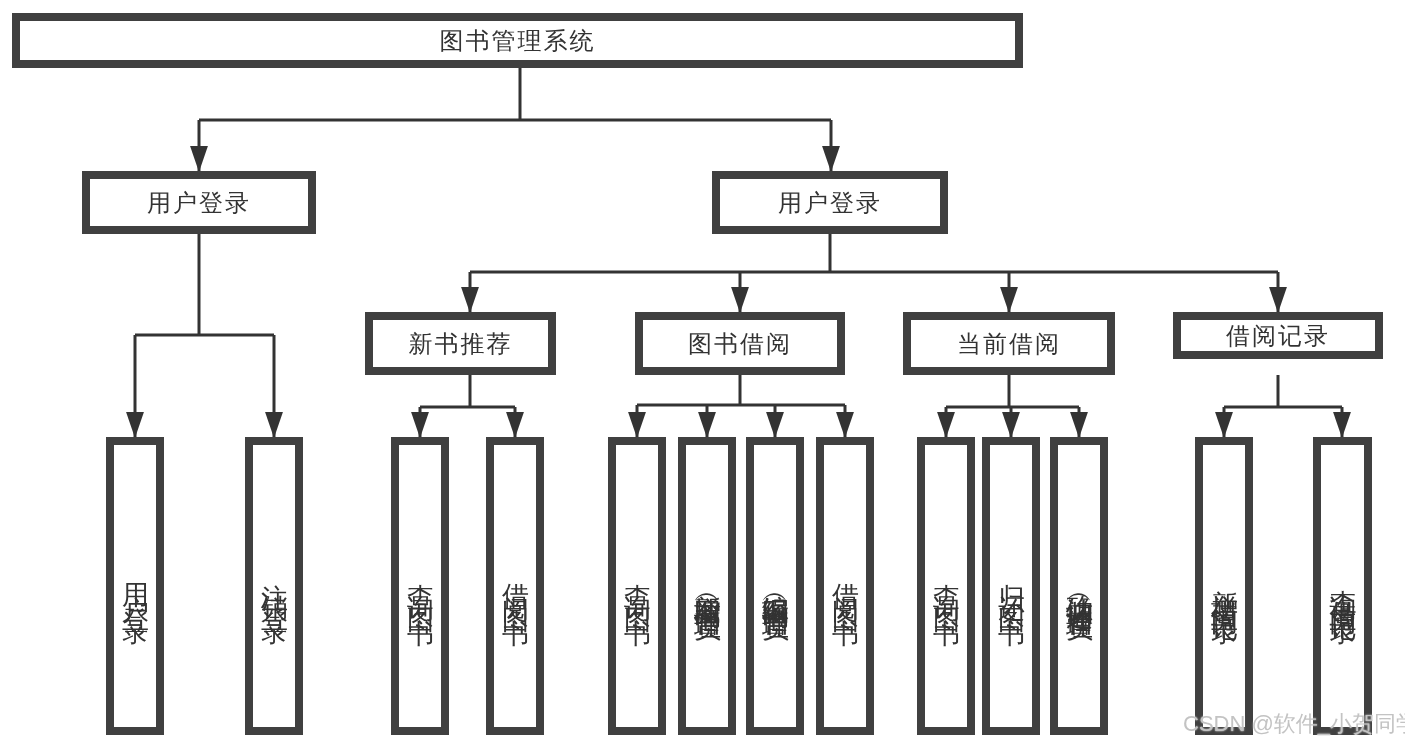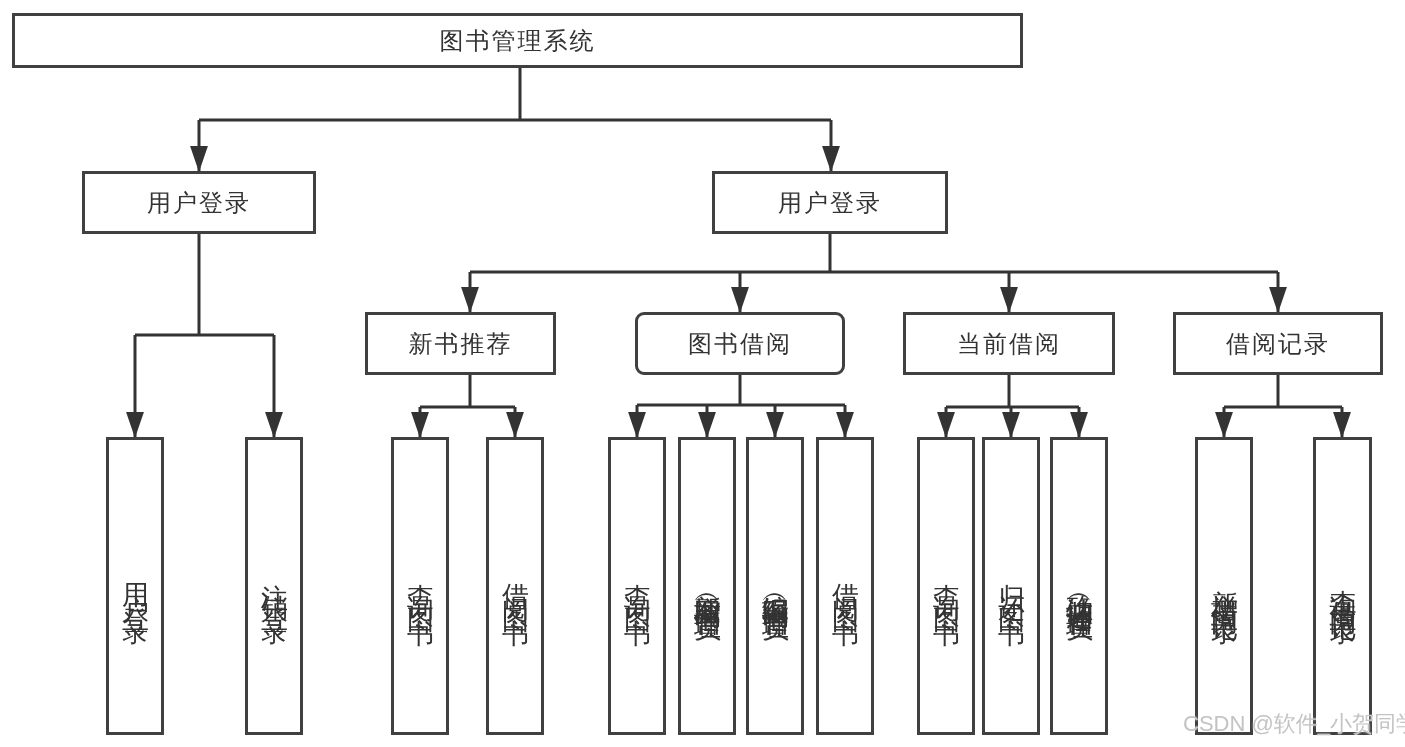--- a/index.html
+++ b/index.html
@@ -8,21 +8,21 @@
     width: 1405px;
     height: 747px;
     background: #ffffff;
     font-family: "Liberation Sans", sans-serif;
     overflow: hidden;
   }
   #wires { position: absolute; left: 0; top: 0; width: 1405px; height: 747px; }
   .node {
     position: absolute;
     box-sizing: border-box;
-    border: 3px solid #404040;
+    border: 8px solid #404040;
     background: #ffffff;
     color: #333333;
     display: flex;
     align-items: center;
     justify-content: center;
     text-align: center;
   }
   .hnode { font-size: 24px; letter-spacing: 2px; }
   .leaf  { font-size: 27px; }
   .vlabel {
@@ -112,27 +112,27 @@
   <div class="node hnode" style="left:82px; top:171px; width:234px; height:63px;">
     <span>用户登录</span>
   </div>
   <div class="node hnode" style="left:712px; top:171px; width:236px; height:63px;">
     <span>用户登录</span>
   </div>
 
   <div class="node hnode" style="left:365px; top:312px; width:191px; height:63px;">
     <span>新书推荐</span>
   </div>
-  <div class="node hnode" style="left:635px; top:312px; width:210px; height:63px;border-radius:9px;">
+  <div class="node hnode" style="left:635px; top:312px; width:210px; height:63px;">
     <span>图书借阅</span>
   </div>
   <div class="node hnode" style="left:903px; top:312px; width:212px; height:63px;">
     <span>当前借阅</span>
   </div>
-  <div class="node hnode" style="left:1173px; top:312px; width:210px; height:63px;text-align:center;">
+  <div class="node hnode" style="left:1173px; top:312px; width:210px; height:47px;text-align:center;">
     <span>借阅记录</span>
   </div>
 
   <div class="node leaf" style="left:106px; top:437px; width:58px; height:298px;">
     <span class="vlabel ls-lg">用户登录</span>
   </div>
   <div class="node leaf" style="left:245px; top:437px; width:58px; height:298px;">
     <span class="vlabel ls-lg">注销登录</span>
   </div>
 

